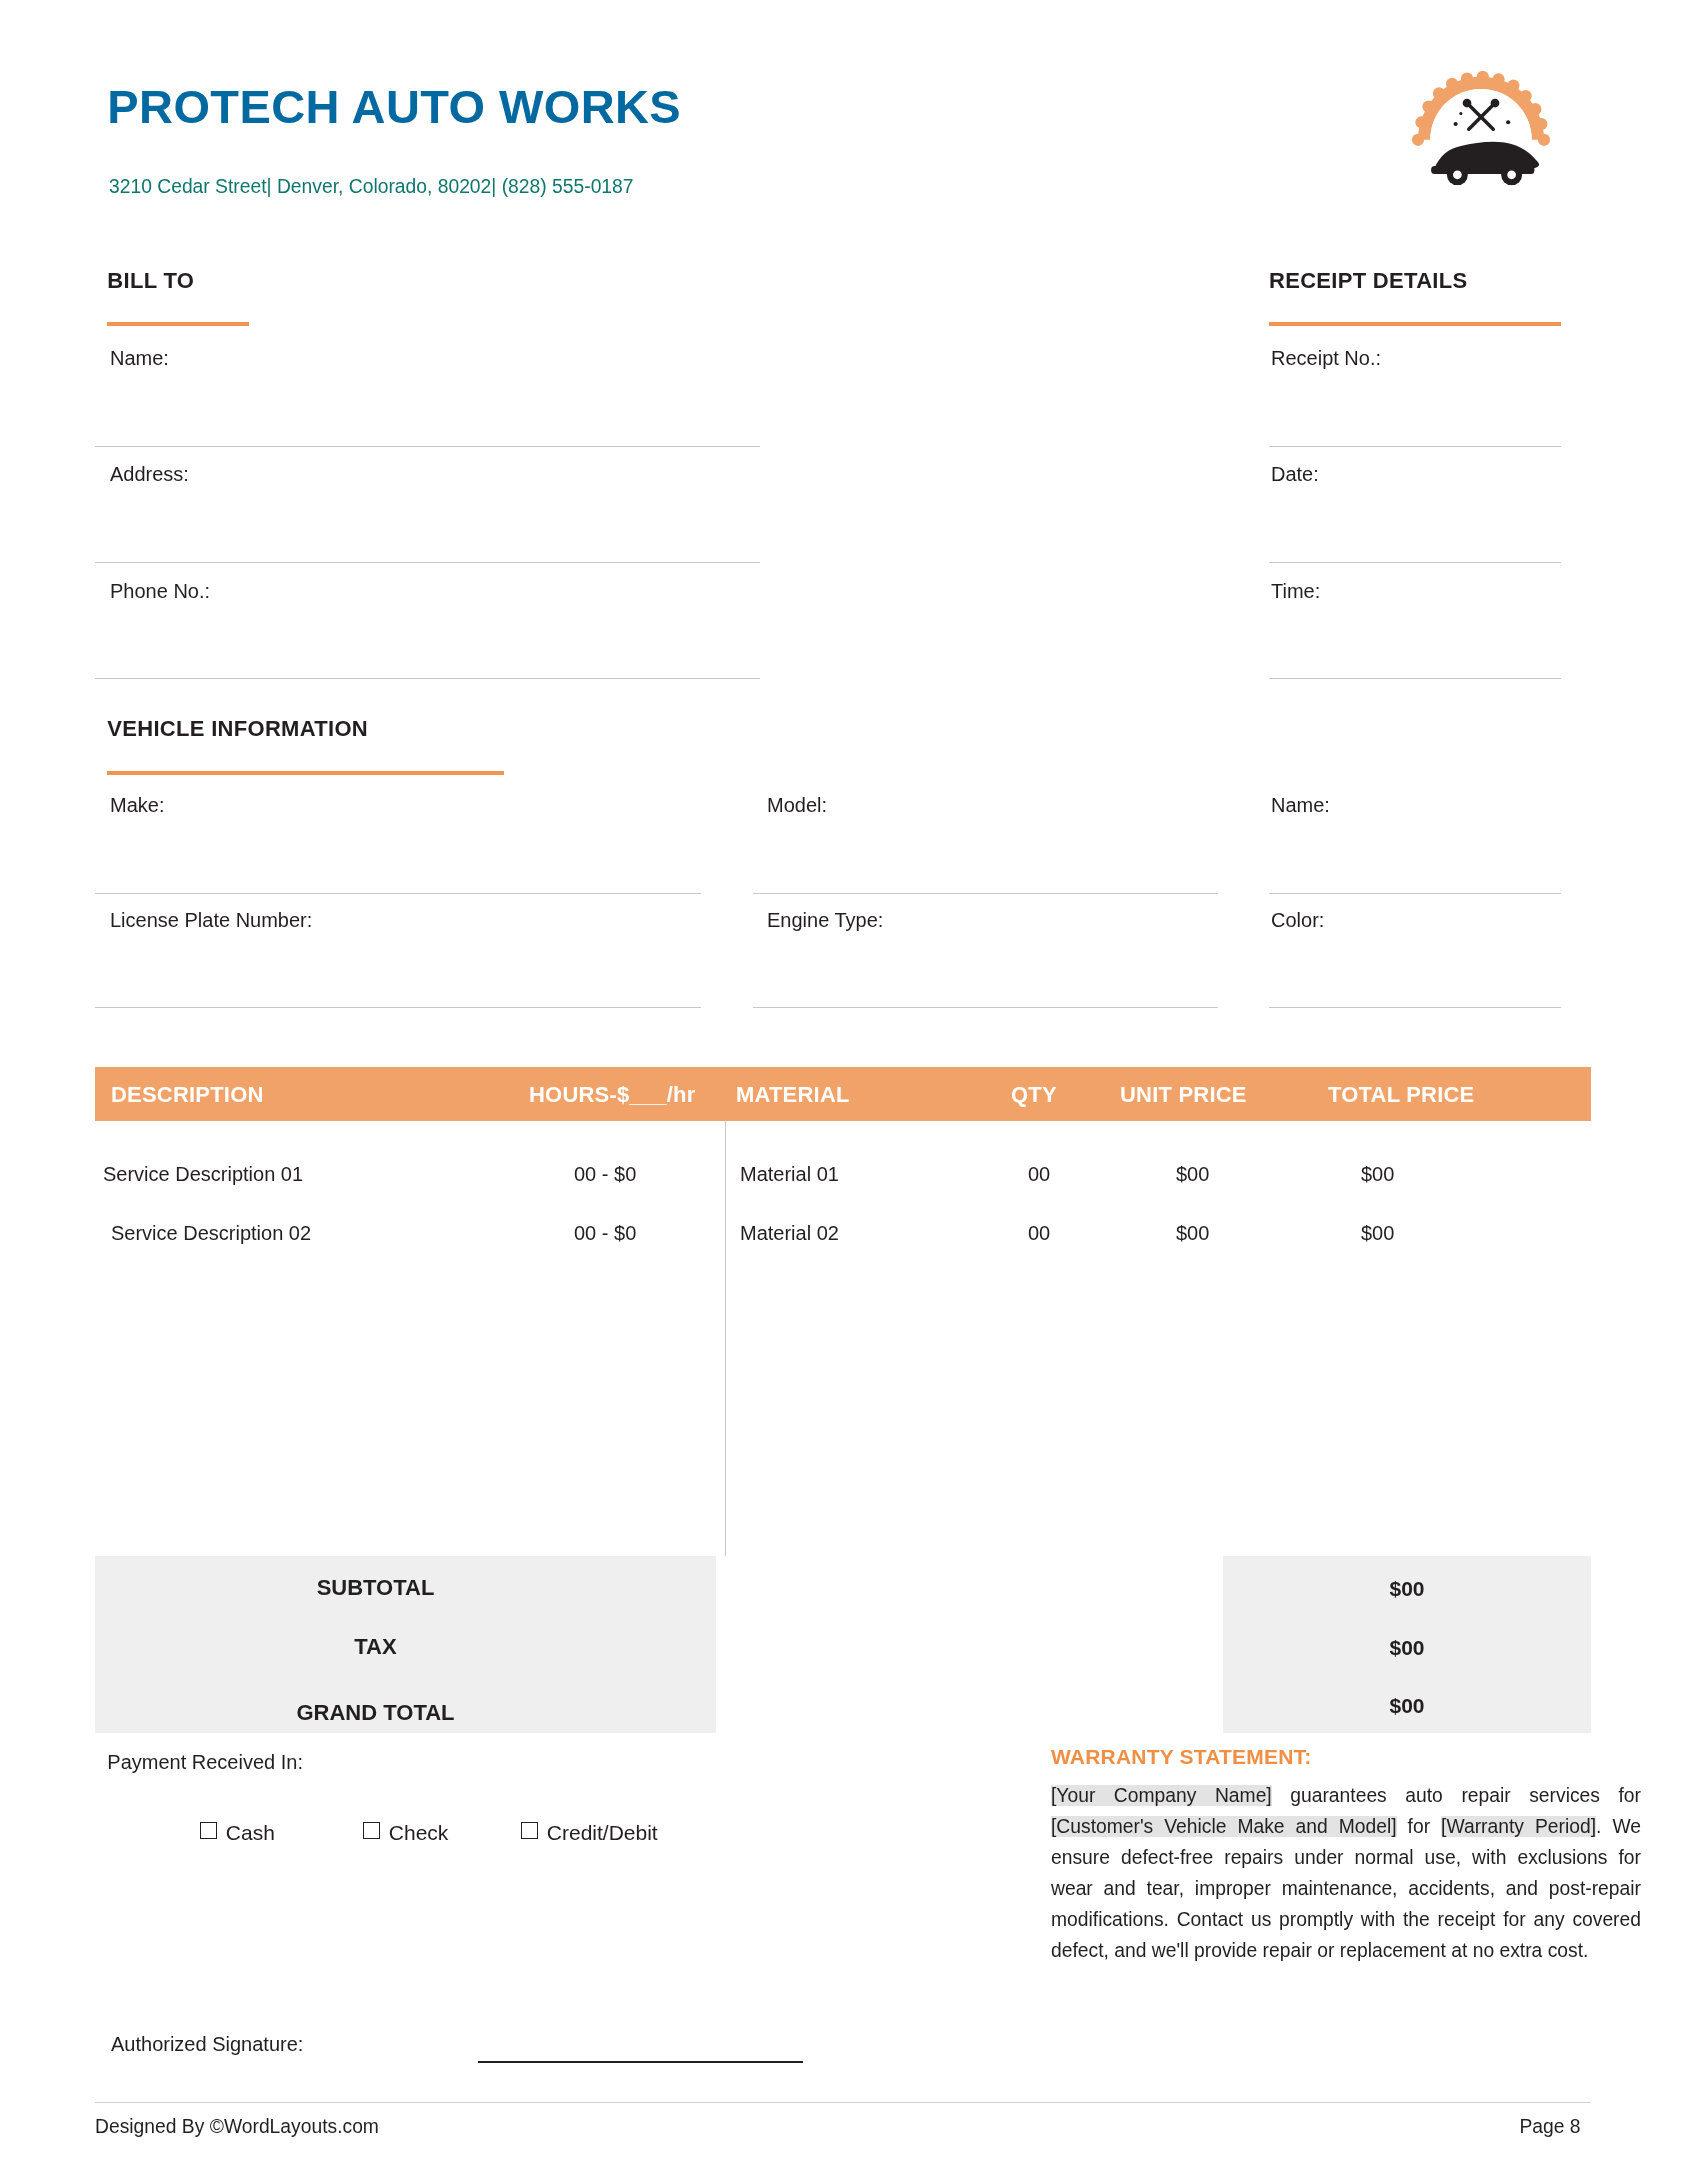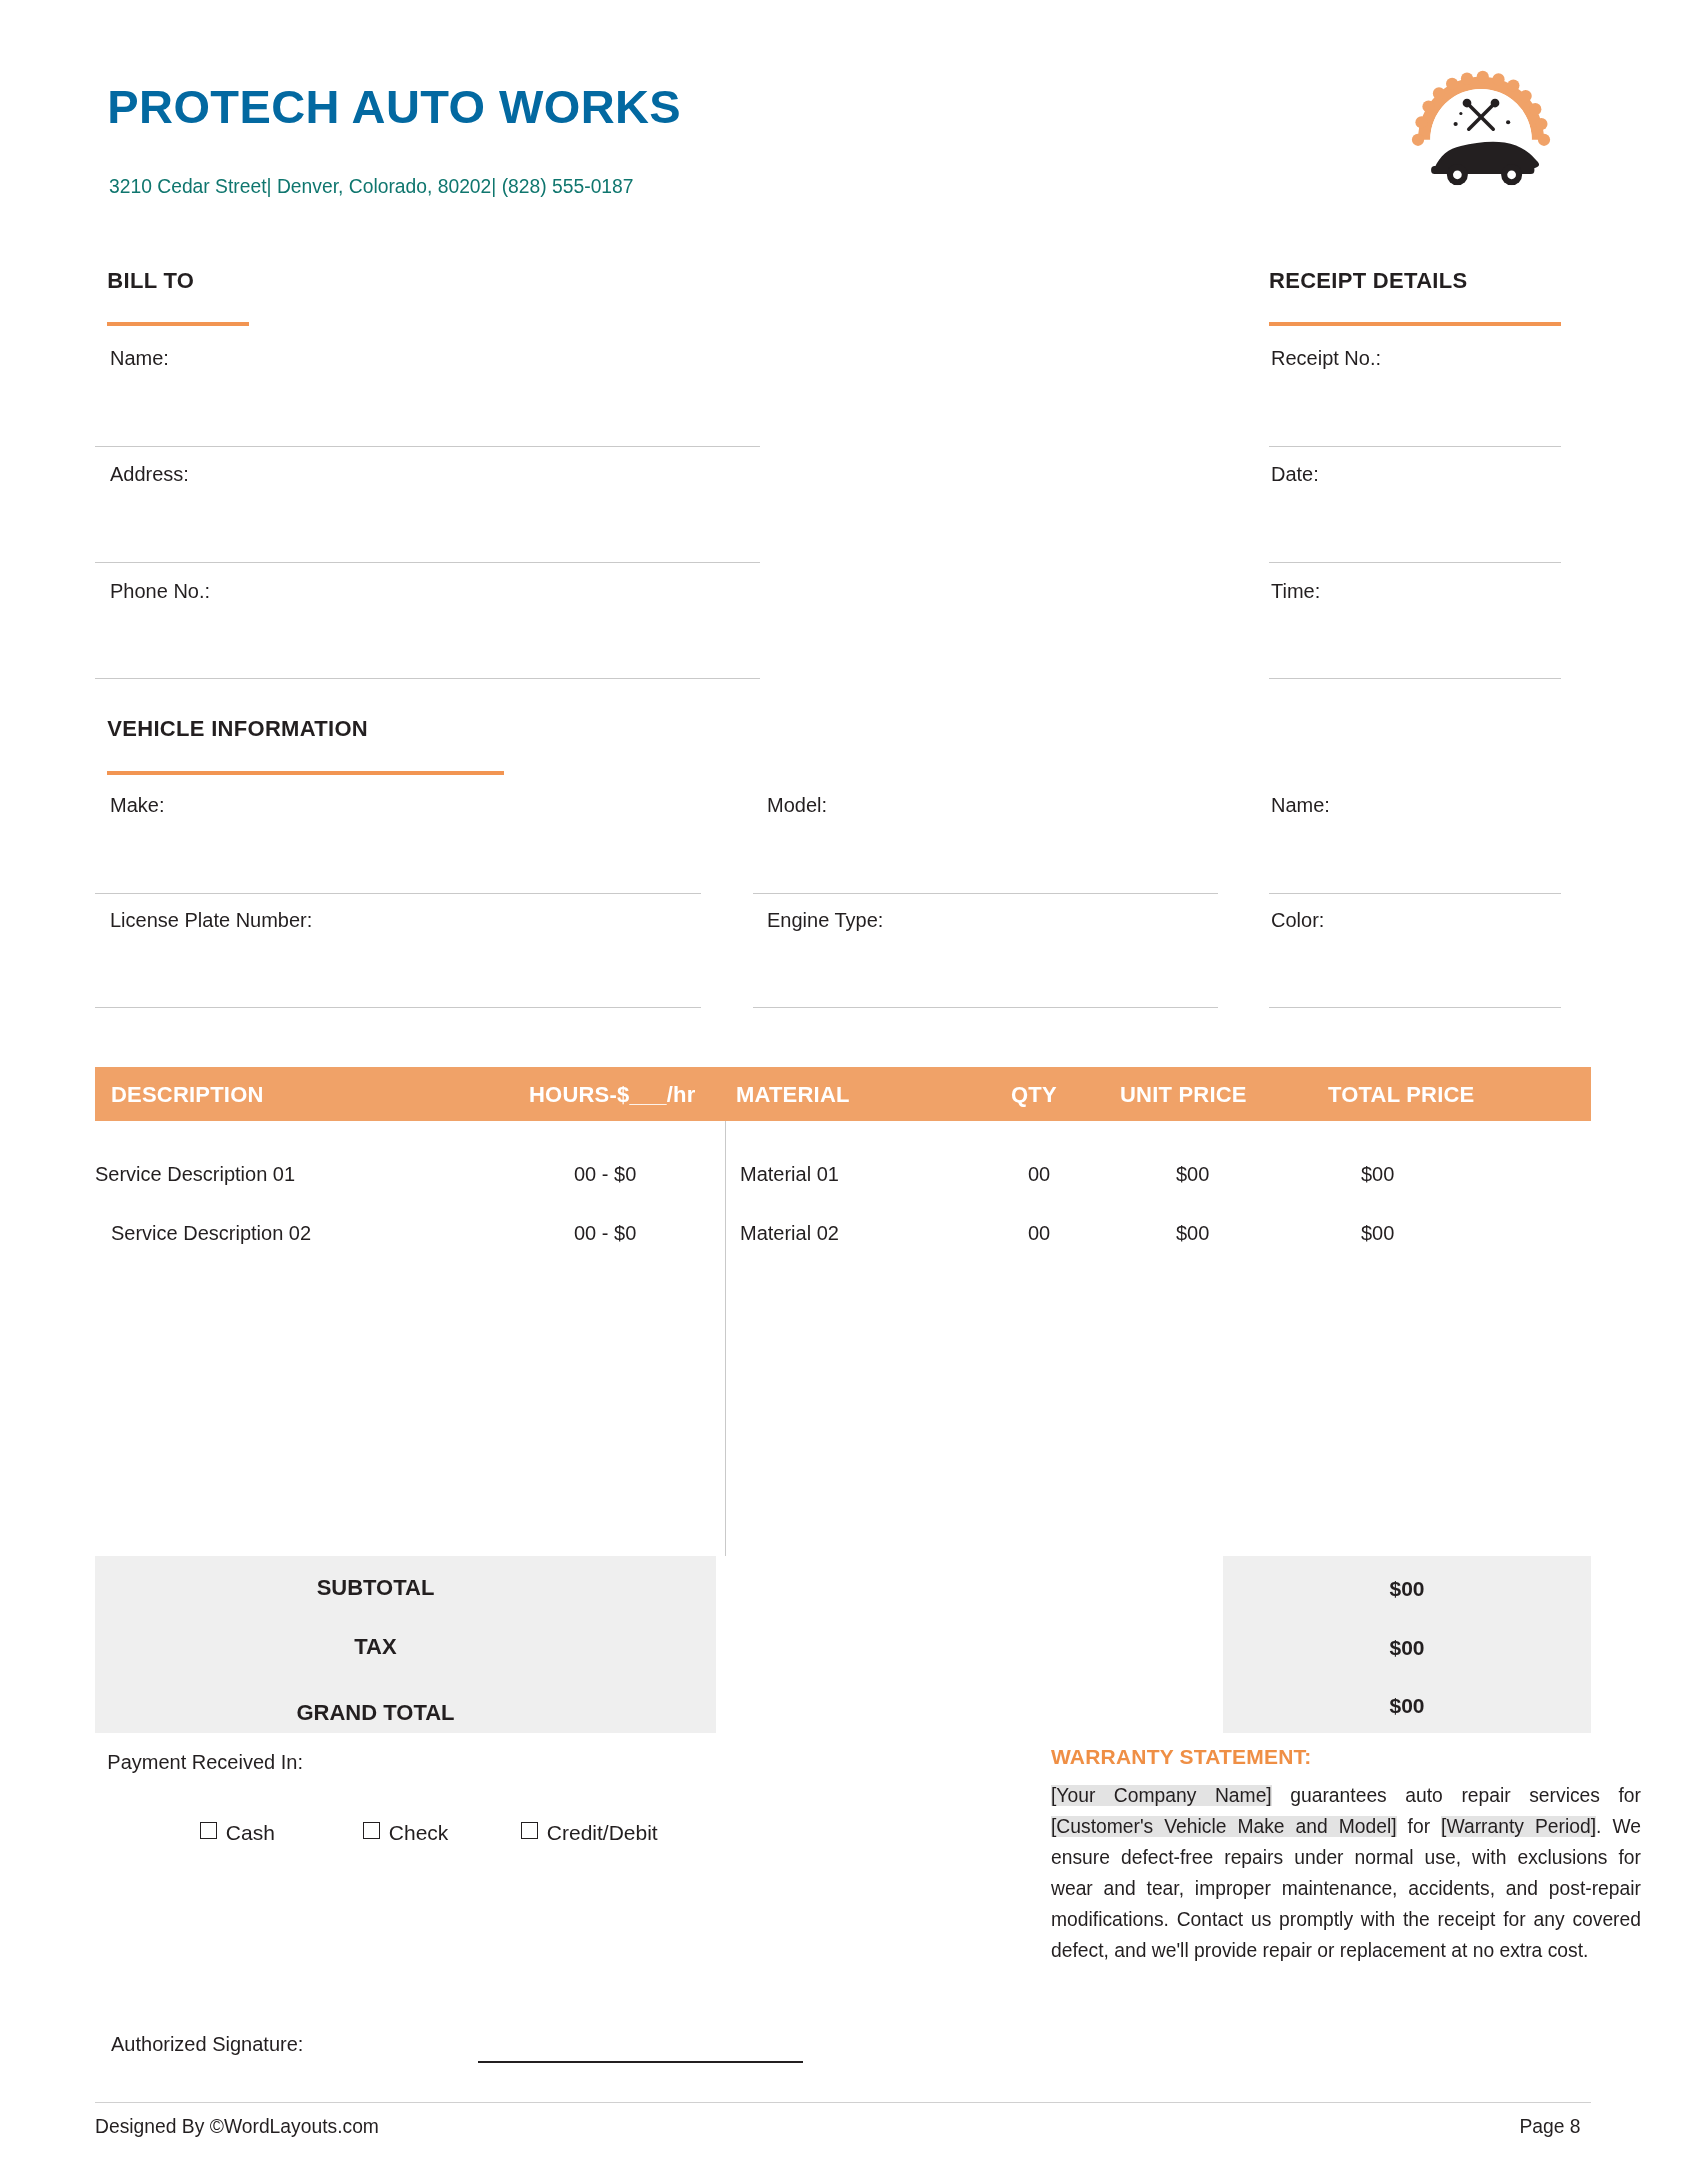--- a/index.html
+++ b/index.html
@@ -372,21 +372,21 @@
       <span style="left:434px;">HOURS-$___/hr</span>
       <span style="left:641px;">MATERIAL</span>
       <span style="left:916px;">QTY</span>
       <span style="left:1025px;">UNIT PRICE</span>
       <span style="left:1233px;">TOTAL PRICE</span>
     </div>
 
     <div class="tbl-body">
       <div class="vline" style="left:630px; top:0; height:435px;"></div>
 
-      <div class="row-cell" style="left:0;   top:42px;text-align:right;">Service Description 01</div>
+      <div class="row-cell" style="left:8px;   top:42px;text-align:right;">Service Description 01</div>
       <div class="row-cell" style="left:479px;  top:42px;">00 - $0</div>
       <div class="row-cell" style="left:645px;  top:42px;">Material 01</div>
       <div class="row-cell" style="left:933px; top:42px;">00</div>
       <div class="row-cell" style="left:1081px; top:42px;">$00</div>
       <div class="row-cell" style="left:1266px; top:42px;">$00</div>
 
       <div class="row-cell" style="left:16px;   top:101px;">Service Description 02</div>
       <div class="row-cell" style="left:479px;  top:101px;">00 - $0</div>
       <div class="row-cell" style="left:645px;  top:101px;">Material 02</div>
       <div class="row-cell" style="left:933px; top:101px;">00</div>

